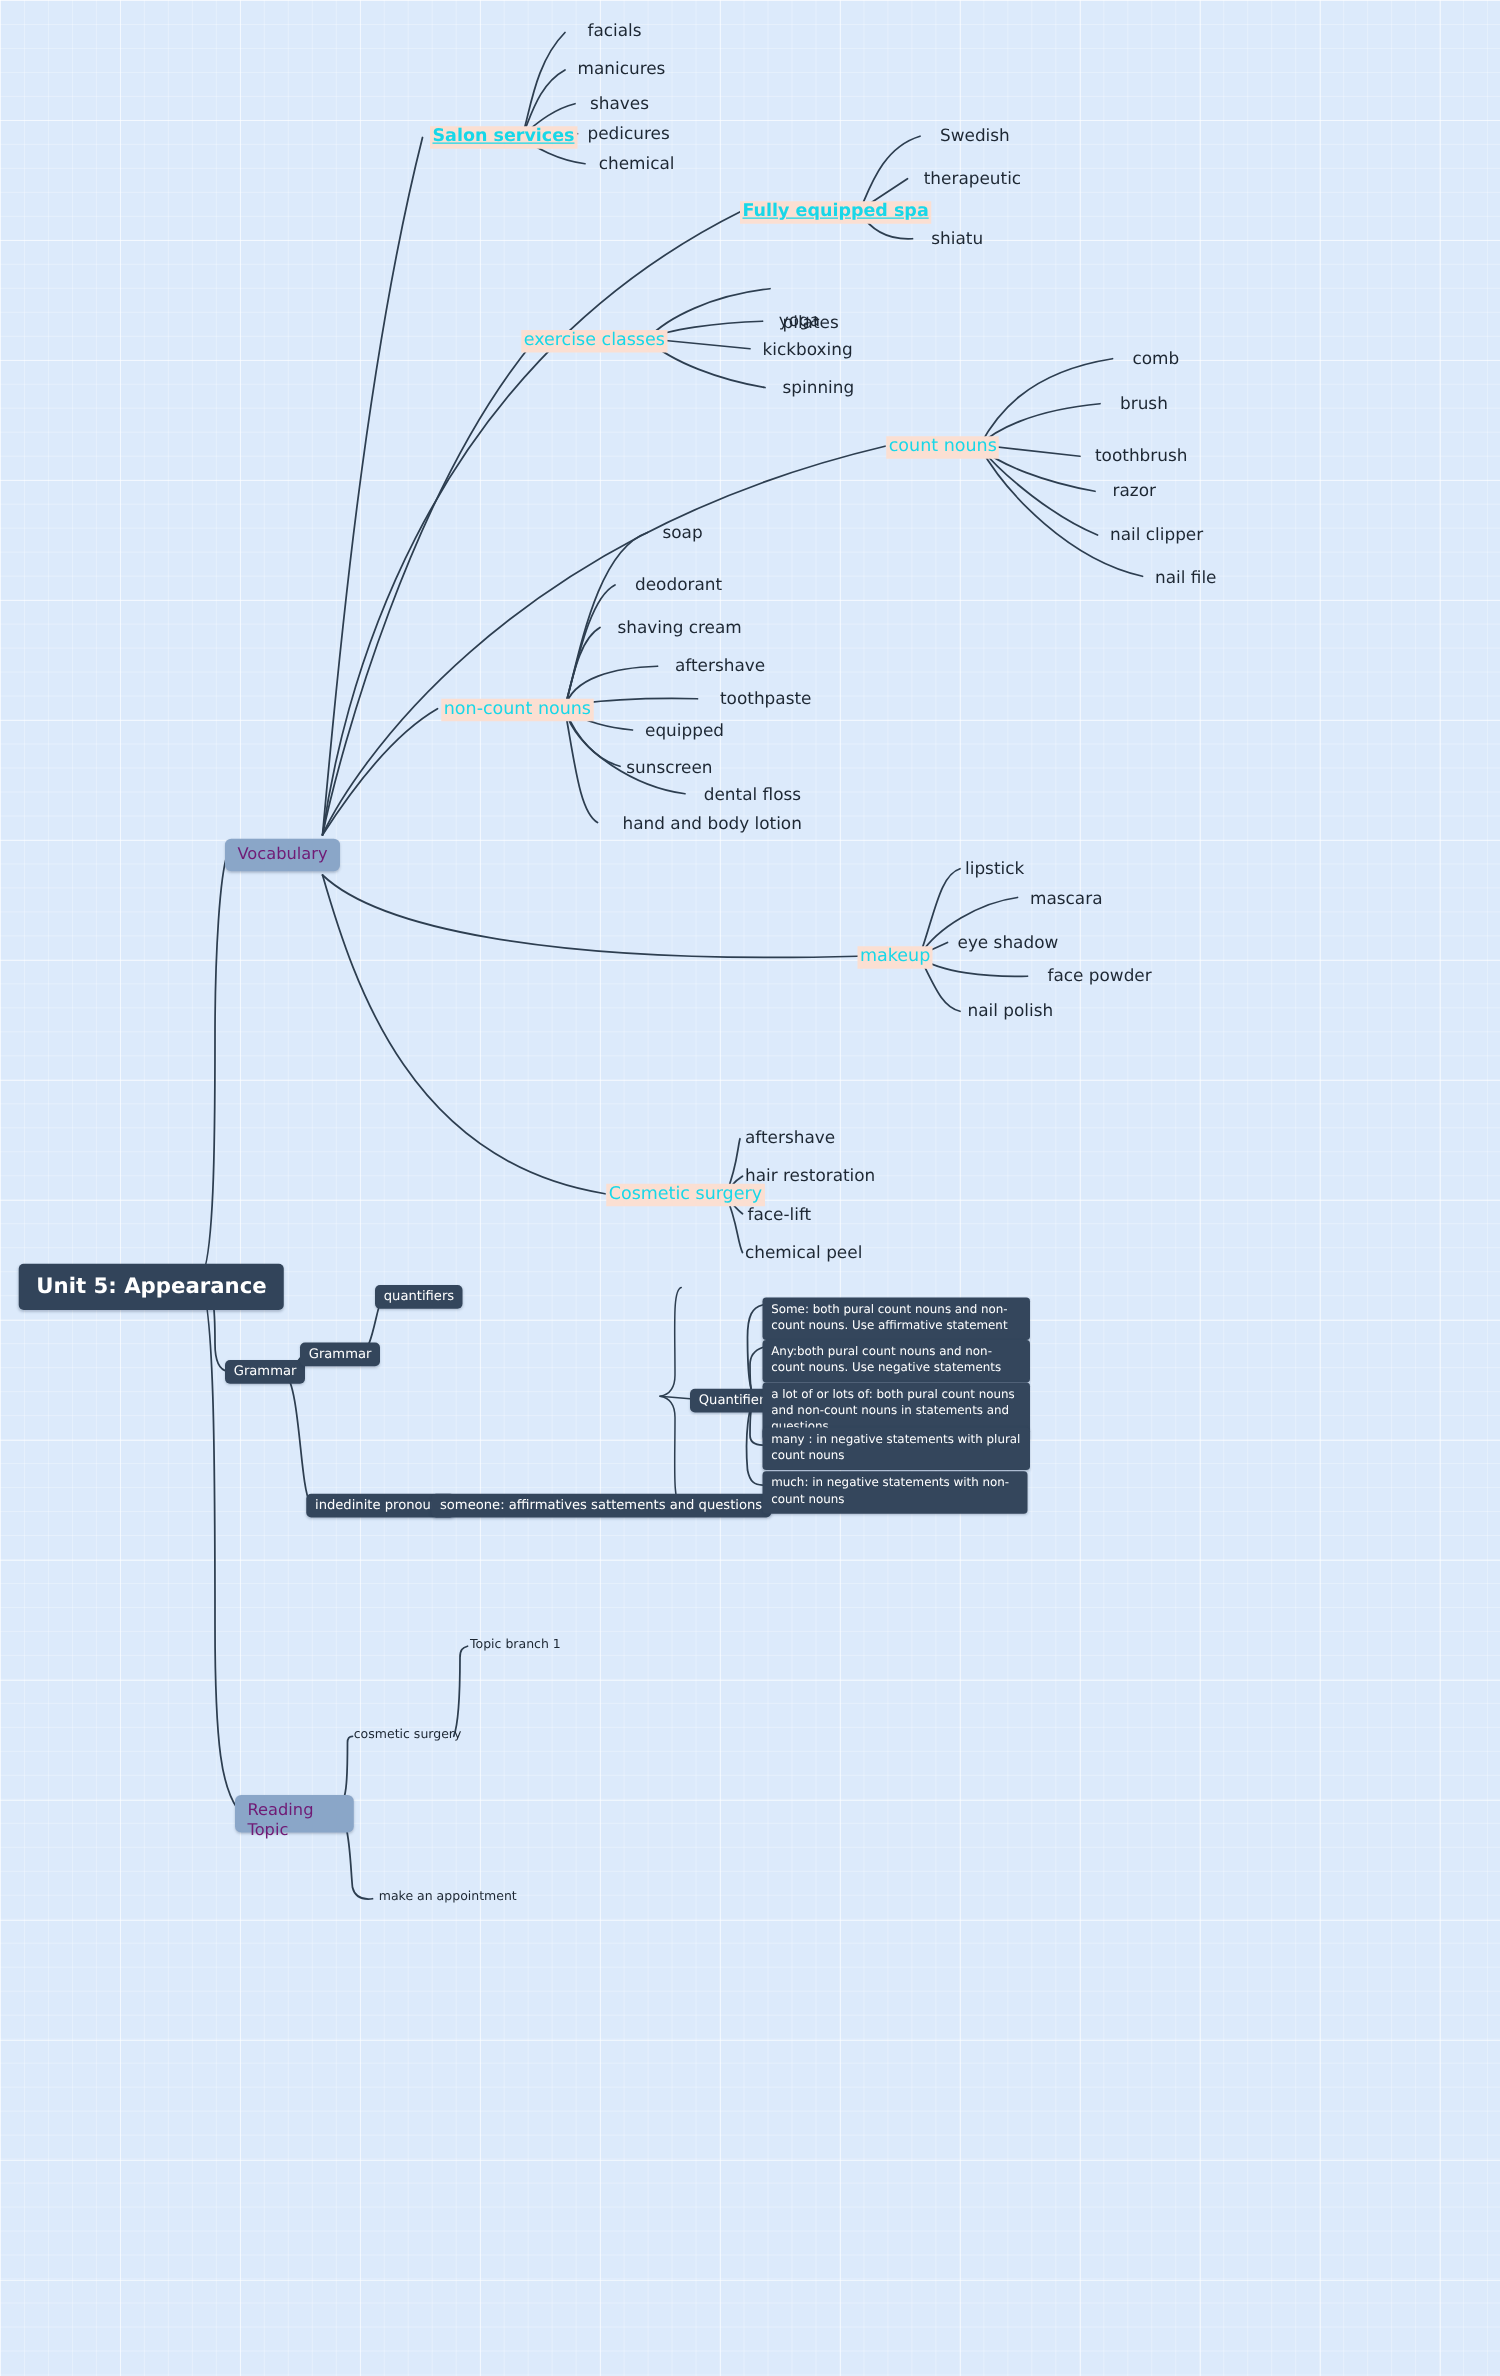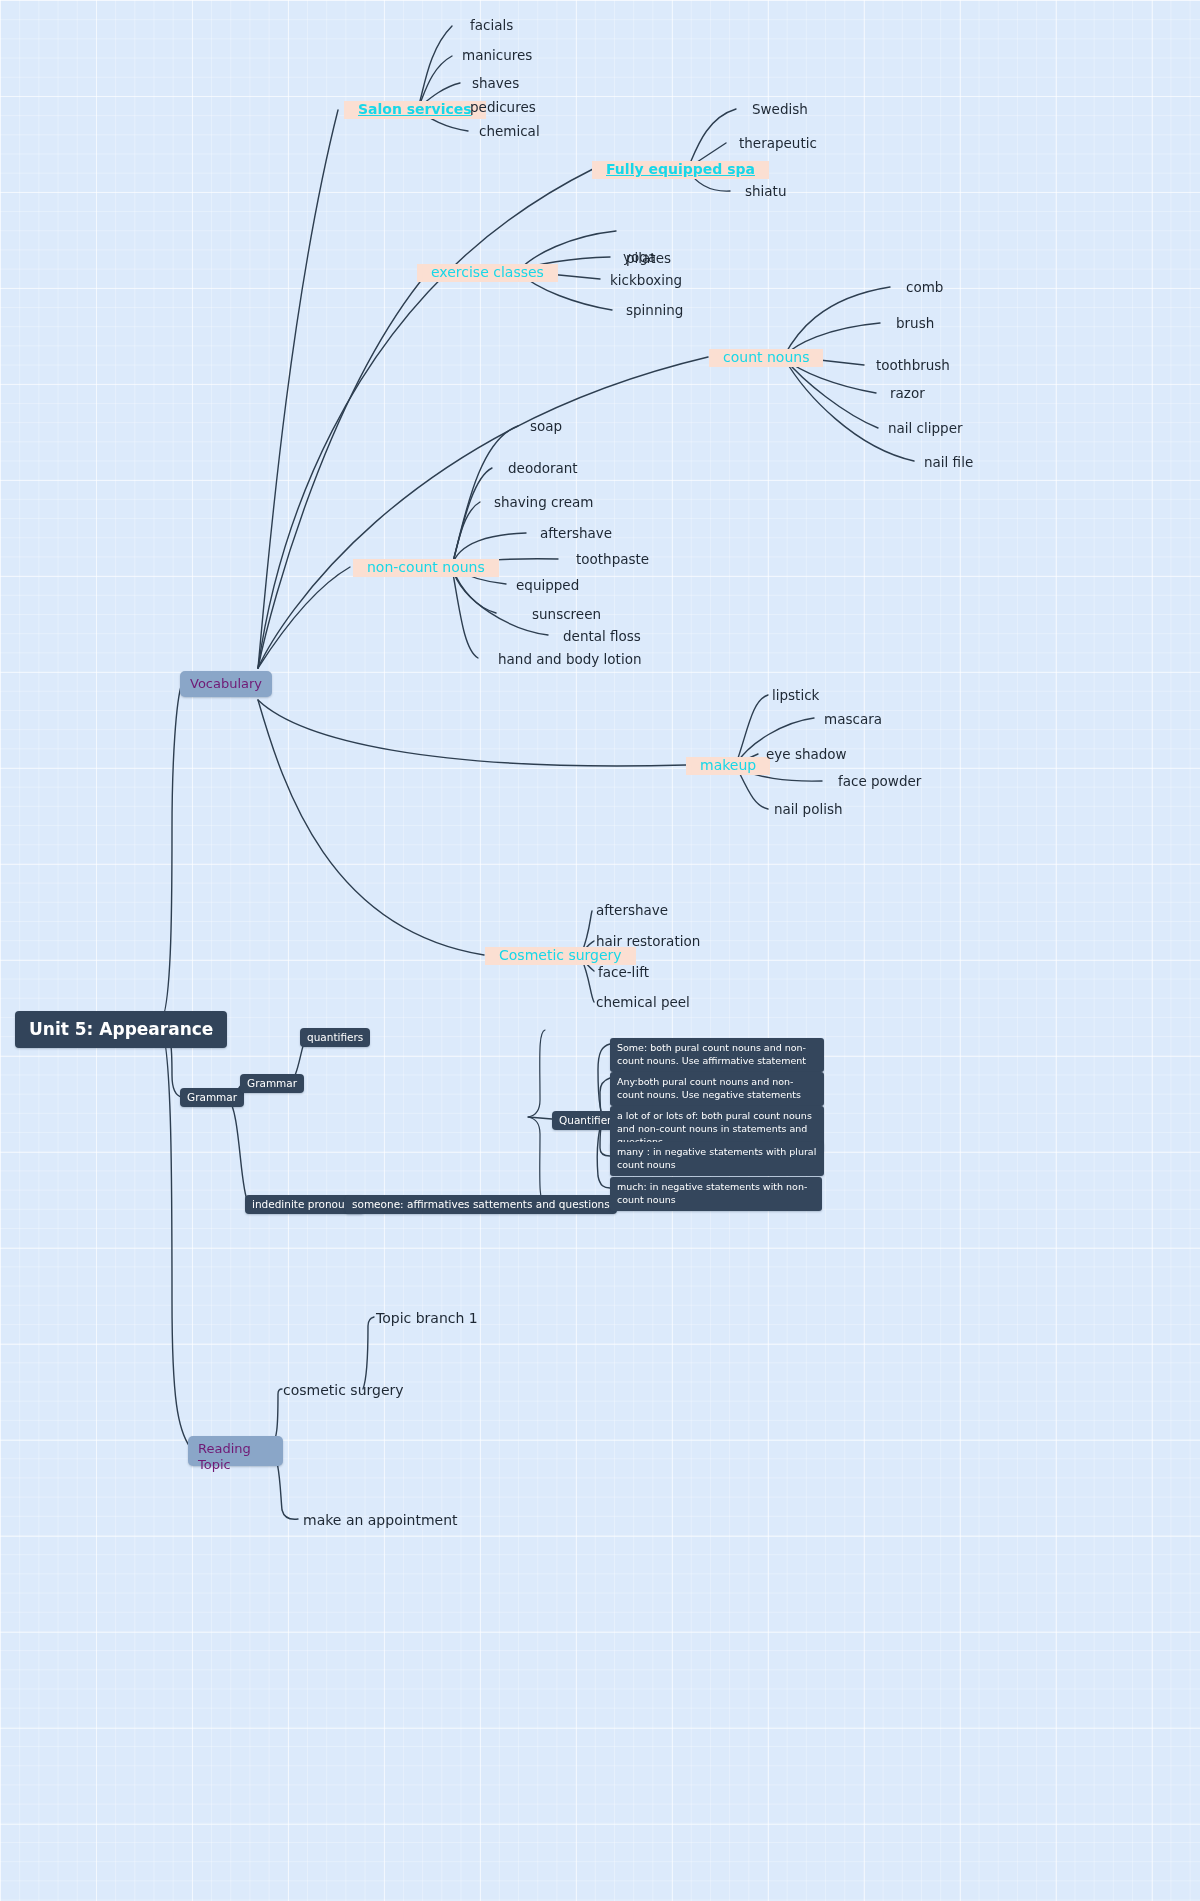--- a/index.html
+++ b/index.html
@@ -27,27 +27,27 @@
   .node {
     position: absolute;
     white-space: nowrap;
     line-height: 1.25;
   }
   
   .leaf {
     color: #1d2733;
     font-size: 13.5px;
   }
-  .leaf.sm { font-size: 14px; }
+  .leaf.sm { font-size: 10px; }
   
   .hl {
     color: #18d7e8;
     background: #fbdfd2;
     font-size: 14px;
-    padding: 0 14px;
+    padding: 0 2px;
   }
   .hl.bold { font-weight: 700; text-decoration: underline; }
   .hl.plain { background: #fbdfd2; font-weight: 400; }
   
   .box {
     background: #34465c;
     color: #ffffff;
     border-radius: 5px;
     padding: 4px 9px;
     font-size: 12px;
@@ -188,21 +188,21 @@
 <div class="node leaf" style="left:888px; top:420px;">nail clipper</div>
 <div class="node leaf" style="left:924px; top:454px;">nail file</div>
 
 <div class="node hl plain" style="left:353px; top:559px;">non-count nouns</div>
 <div class="node leaf" style="left:530px; top:418px;">soap</div>
 <div class="node leaf" style="left:508px; top:460px;">deodorant</div>
 <div class="node leaf" style="left:494px; top:494px;">shaving cream</div>
 <div class="node leaf" style="left:540px; top:525px;">aftershave</div>
 <div class="node leaf" style="left:576px; top:551px;">toothpaste</div>
 <div class="node leaf" style="left:516px; top:577px;">equipped</div>
-<div class="node leaf" style="left:501px; top:606px;margin-left:31px;">sunscreen</div>
+<div class="node leaf" style="left:501px; top:606px;">sunscreen</div>
 <div class="node leaf" style="left:563px; top:628px;">dental floss</div>
 <div class="node leaf" style="left:498px; top:651px;">hand and body lotion</div>
 
 <div class="node hl plain" style="left:686px; top:757px;">makeup</div>
 <div class="node leaf" style="left:772px; top:687px;">lipstick</div>
 <div class="node leaf" style="left:824px; top:711px;">mascara</div>
 <div class="node leaf" style="left:766px; top:746px;">eye shadow</div>
 <div class="node leaf" style="left:838px; top:773px;">face powder</div>
 <div class="node leaf" style="left:774px; top:801px;">nail polish</div>
 

